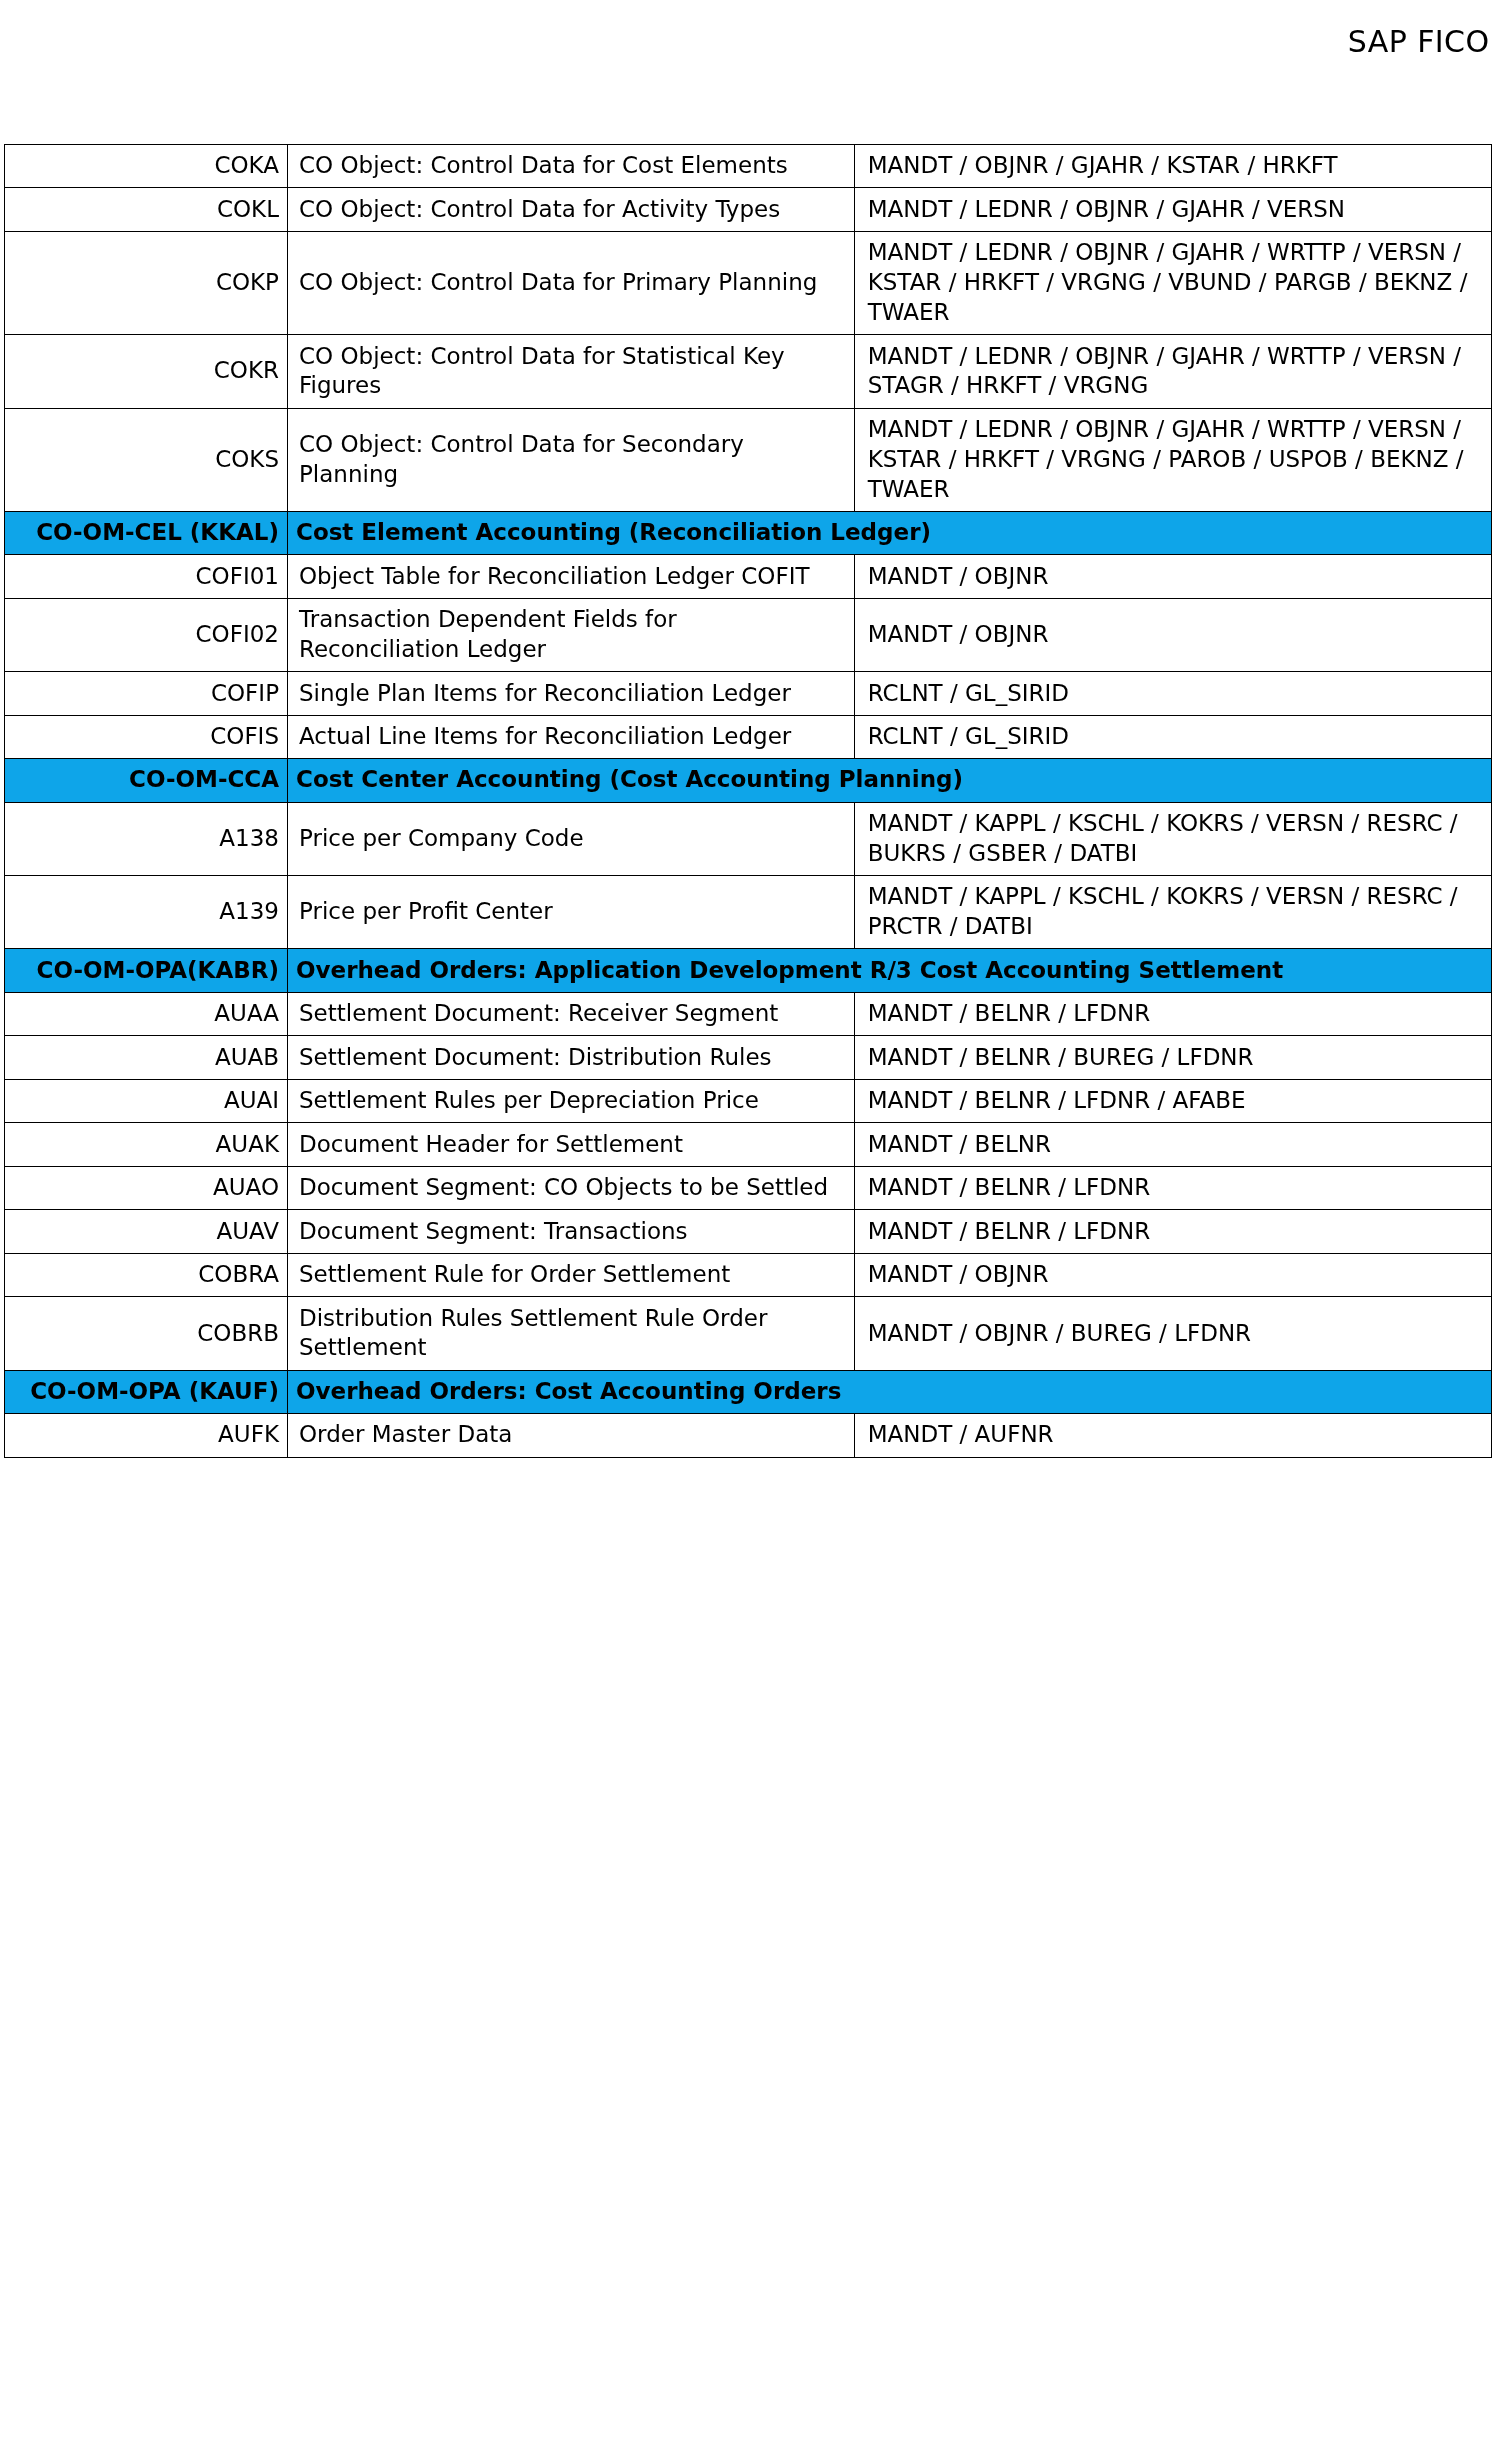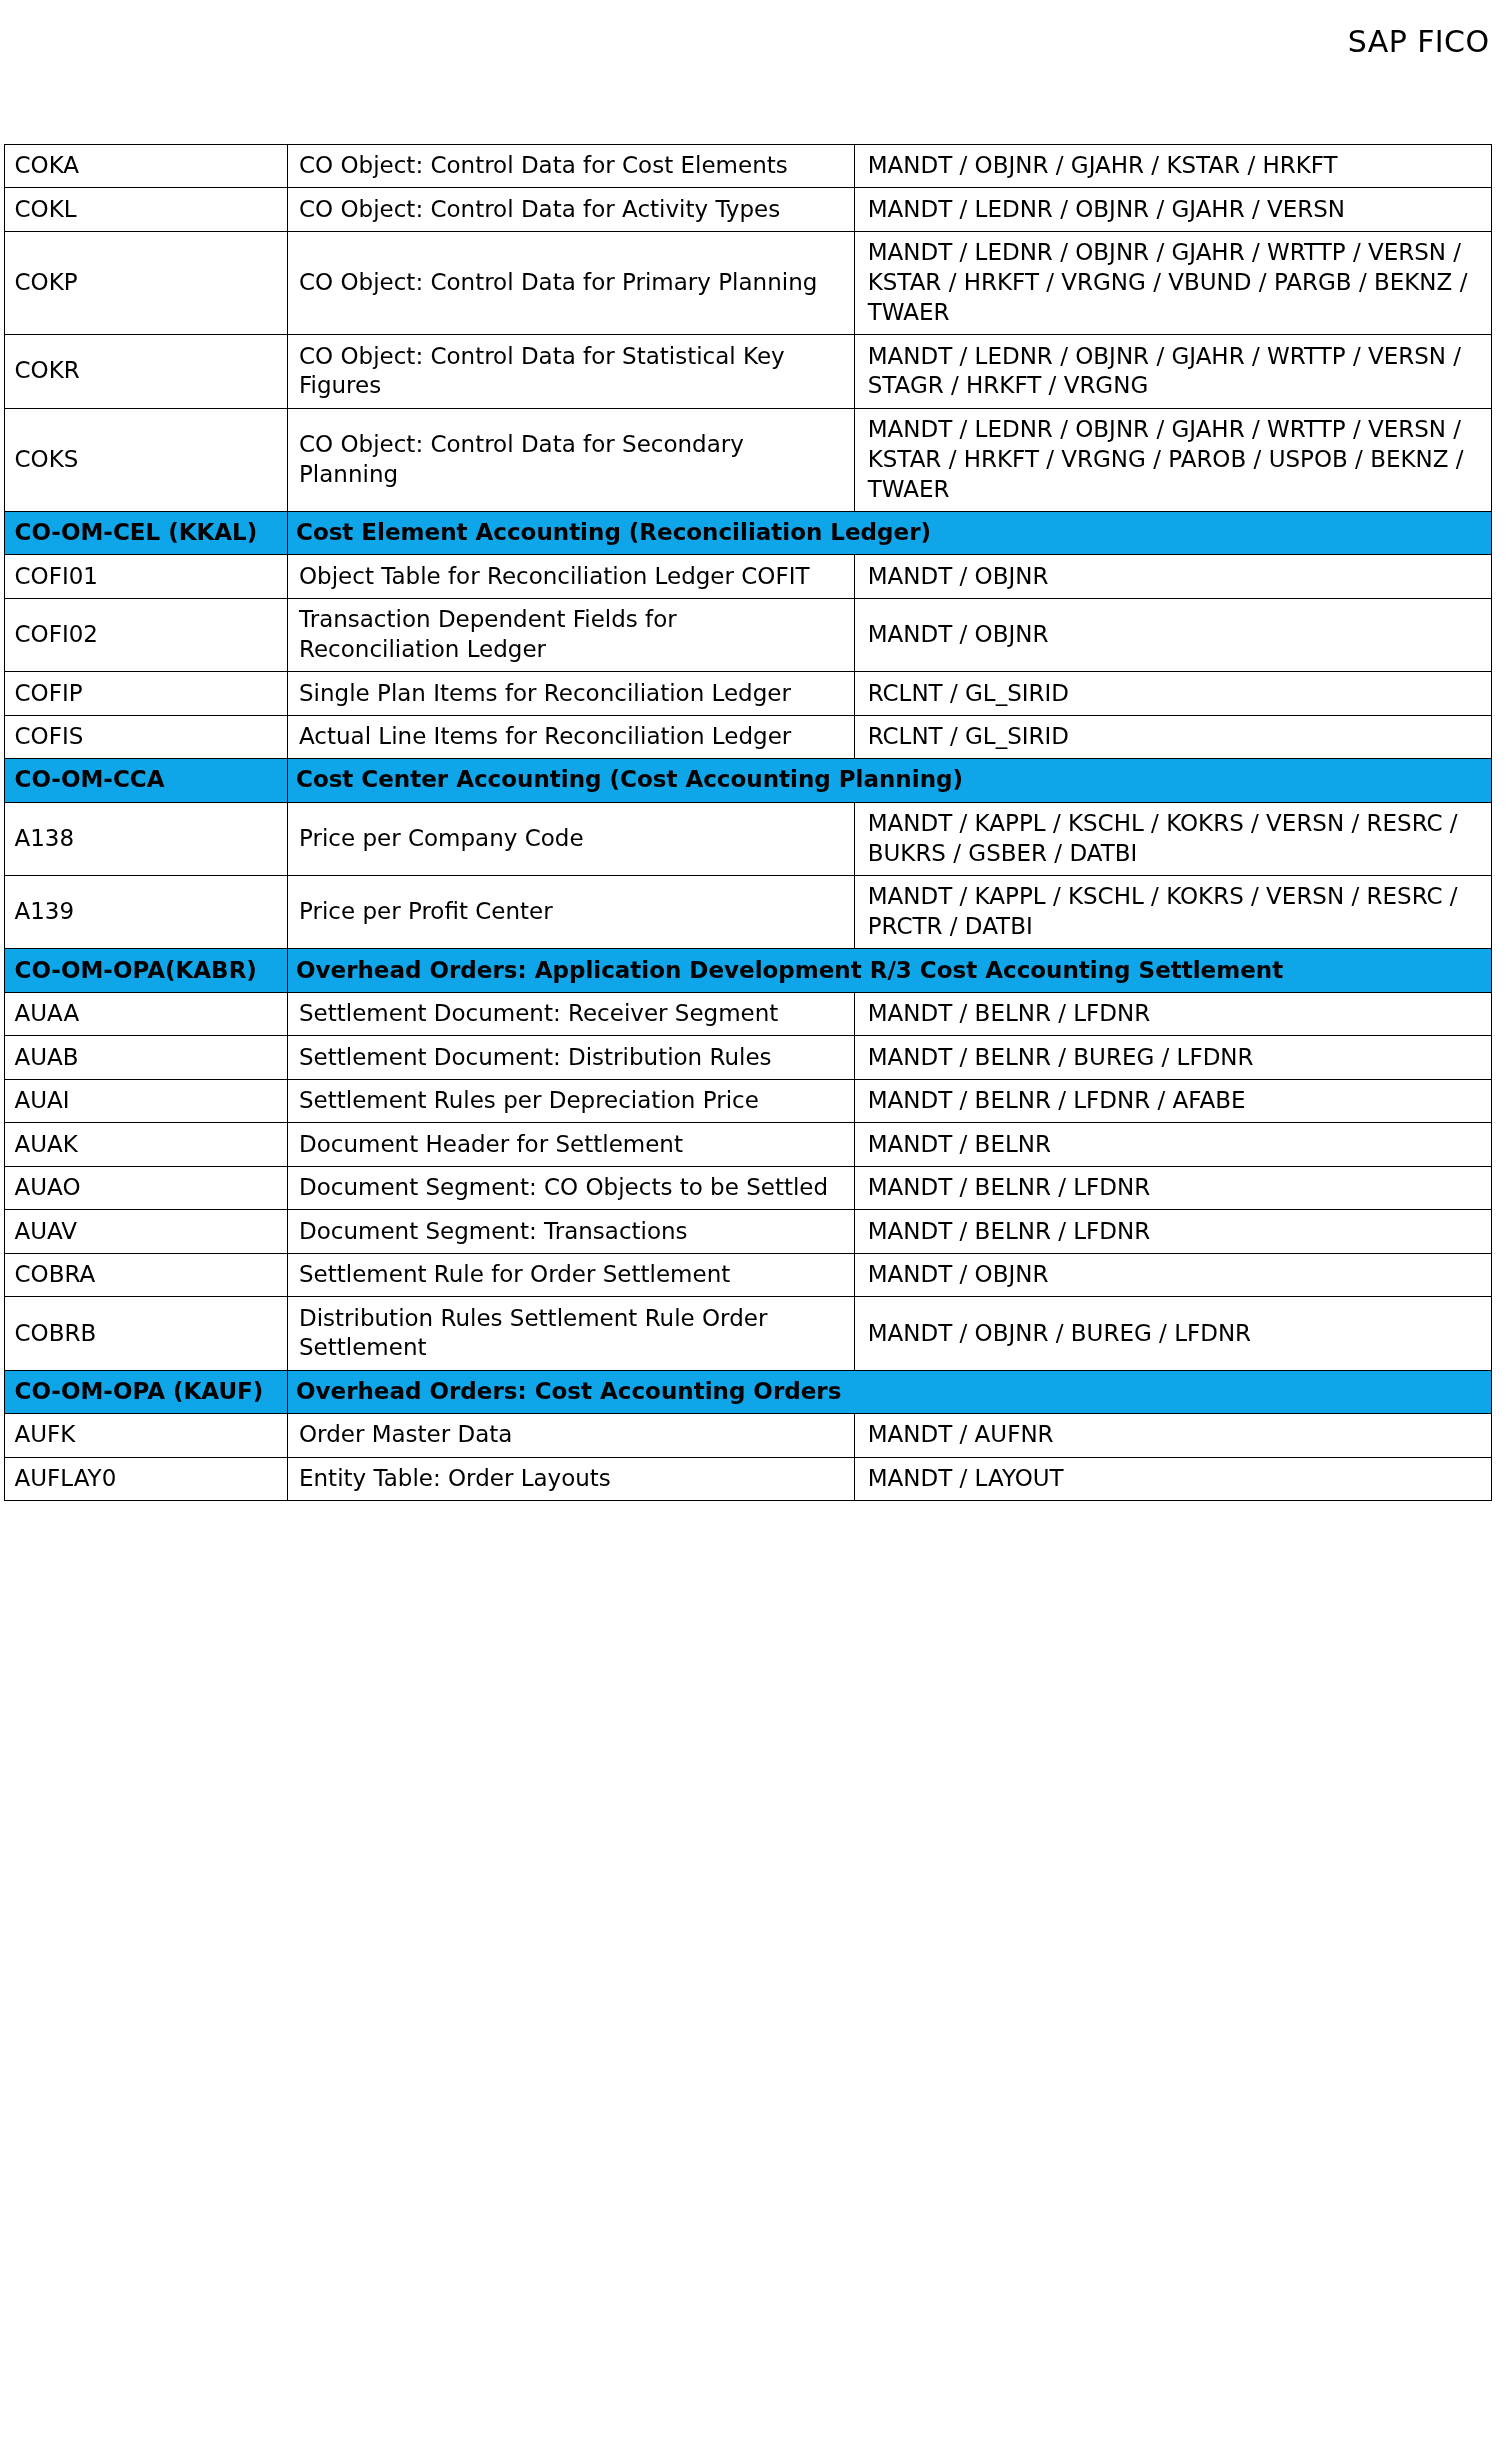--- a/index.html
+++ b/index.html
@@ -31,20 +31,21 @@
   table.sap-table col.c2 { width: 567px; }
   table.sap-table col.c3 { width: 637px; }
   table.sap-table td {
     border: 1.6px solid #000000;
     vertical-align: middle;
     padding: 6.3px 8px;
     word-wrap: break-word;
   }
   table.sap-table td.code {
     padding-left: 9.5px;
+    text-align: right;
   }
   table.sap-table td.desc {
     padding-left: 11px;
     padding-right: 14.2px;
   }
   table.sap-table td.keys {
     padding-left: 12.7px;
     padding-right: 20px;
   }
   table.sap-table tr.section td {
@@ -176,20 +177,15 @@
       </tr>
       <tr class="section">
         <td class="code">CO-OM-OPA (KAUF)</td>
         <td class="title" colspan="2">Overhead Orders: Cost Accounting Orders</td>
       </tr>
       <tr>
         <td class="code">AUFK</td>
         <td class="desc">Order Master Data</td>
         <td class="keys">MANDT / AUFNR</td>
       </tr>
-      <tr>
-        <td class="code">AUFLAY0</td>
-        <td class="desc">Entity Table: Order Layouts</td>
-        <td class="keys">MANDT / LAYOUT</td>
-      </tr>
     </tbody>
 </table>
 
 
 </body></html>

